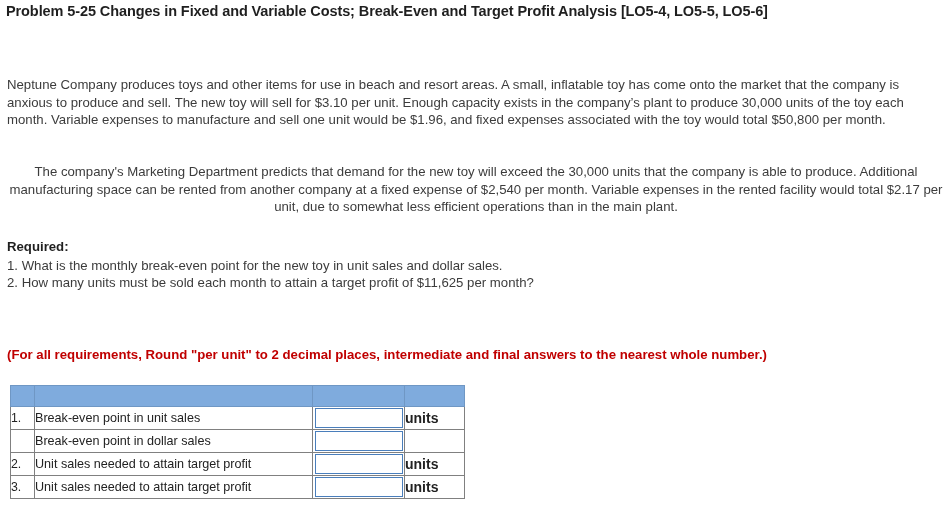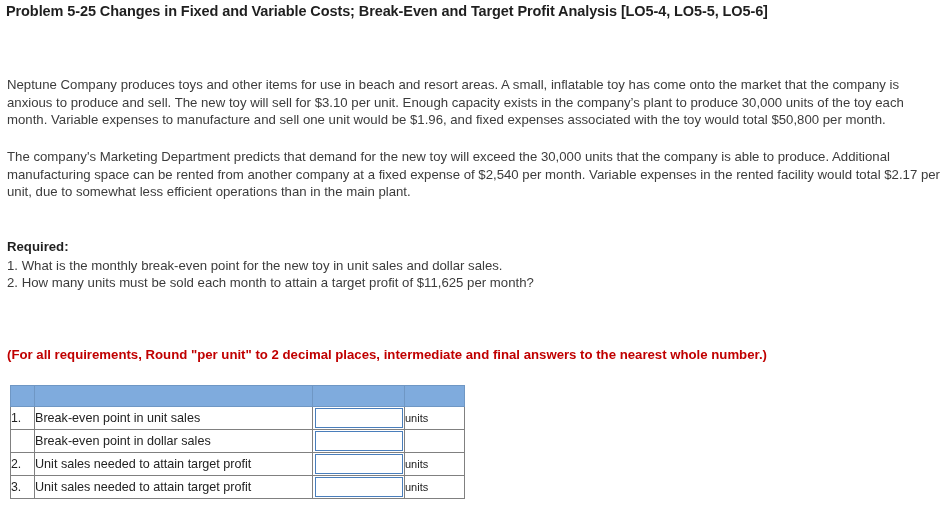--- a/index.html
+++ b/index.html
@@ -39,21 +39,21 @@
   
   .para {
     position: absolute;
     left: 7px;
     width: 938px;
     font-size: 13.2px;
     line-height: 17.6px;
     color: #3c3c3c;
   }
   .para-1 { top: 76px; }
-  .para-2 { top: 148px; }
+  .para-2 { top: 163px; text-align: center; }
 
   
   .required-block {
     position: absolute;
     left: 7px;
     top: 238px;
     width: 938px;
     font-size: 13.2px;
     line-height: 17.6px;
     color: #3c3c3c;
@@ -114,22 +114,23 @@
     color: #222;
   }
   td.label-cell {
     padding-left: 6px;
     font-size: 12.6px;
     color: #222;
     white-space: nowrap;
   }
   td.unit-cell {
     padding-left: 6px;
-    font-size: 11px;
-    color: #222;
+    font-size: 14px;
+    color: #222;
+    font-weight: bold;
   }
   td.input-cell {
     padding: 0 1px;
     background: #ffffff;
   }
 
   .cell-input {
     position: relative;
     display: block;
     box-sizing: border-box;

